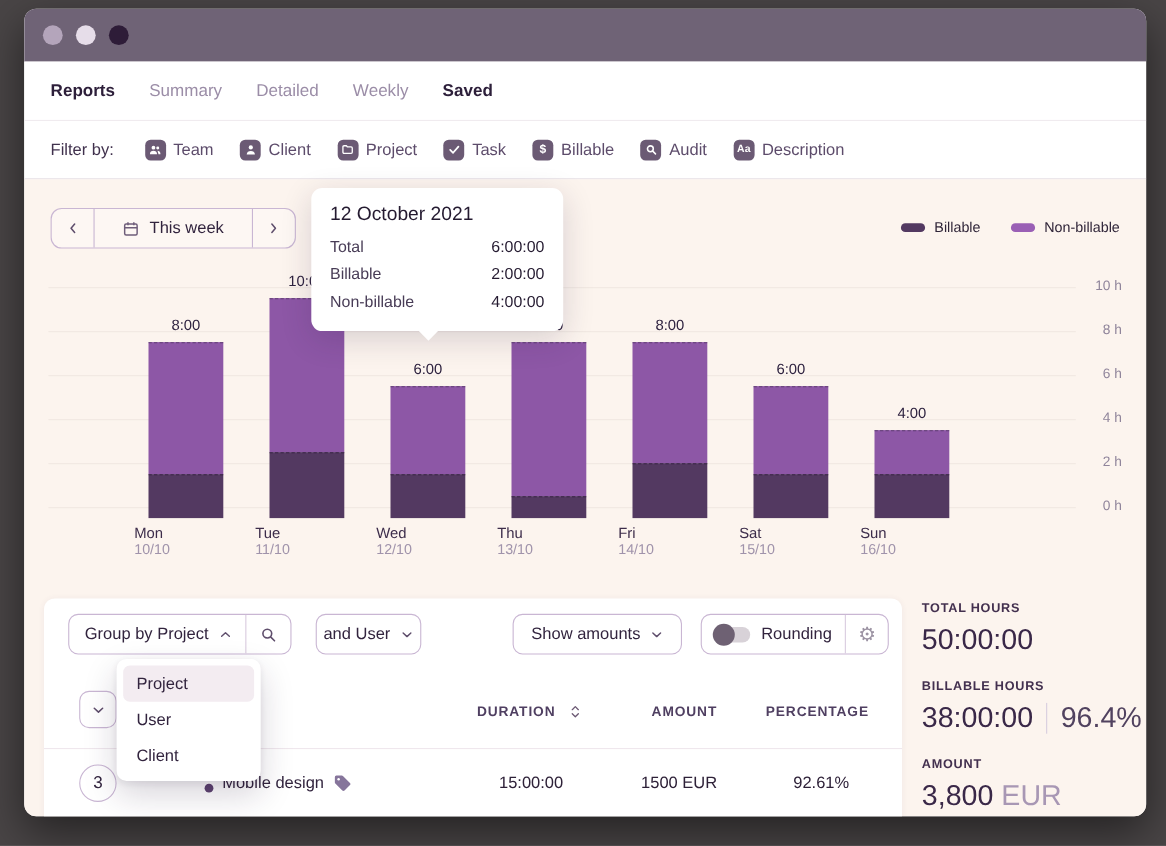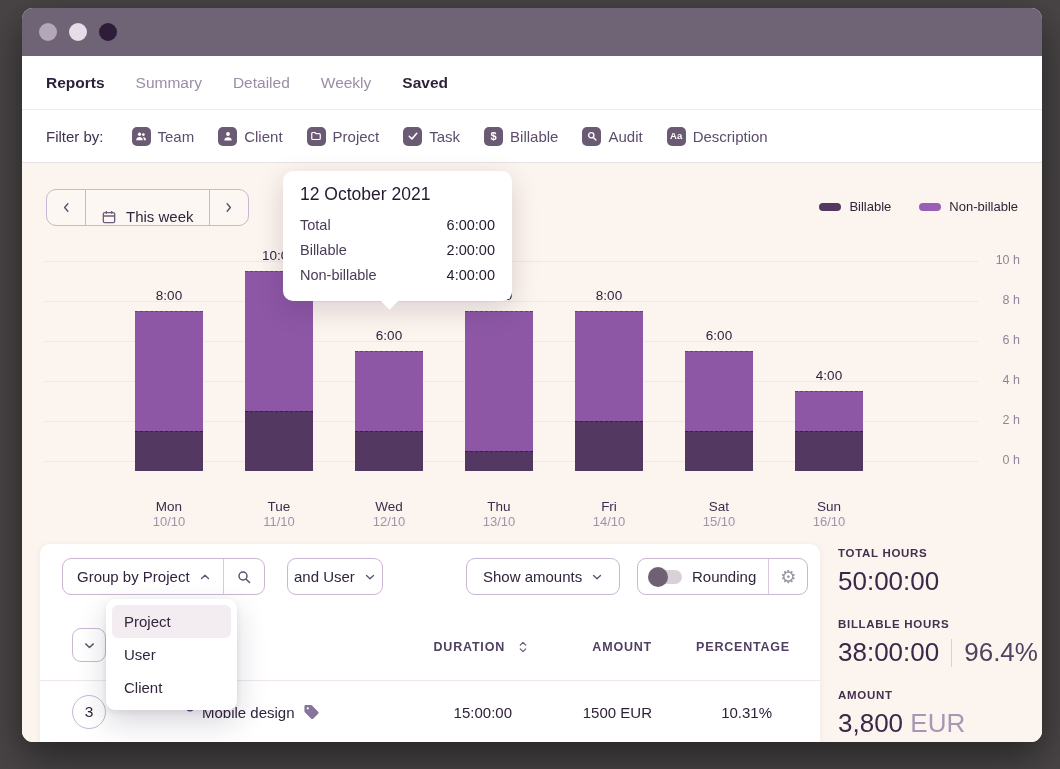--- a/index.html
+++ b/index.html
@@ -30,27 +30,27 @@
   .ficon svg{display:block}
   .ficon .tglyph{font-size:11px;font-weight:700;line-height:1}
   
   .content{position:relative;height:580px;background:#fcf4ee}
   .gridline{position:absolute;left:22px;right:64px;height:1px;background:#f1e8e2}
   .ytick{position:absolute;right:22px;width:56px;text-align:right;font-size:12.5px;color:#90859b}
   .seg{position:absolute;width:68px;box-sizing:border-box}
   .seg-light{background:#8d57a6;border-top:1px dashed rgba(40,20,55,.38)}
   .seg-dark{background:#533961;border-top:1px dashed rgba(25,10,35,.5)}
   .bar-value{position:absolute;text-align:center;font-size:13.5px;color:#2f2340}
-  .day-label{position:absolute;top:336px;text-align:center}
+  .day-label{position:absolute;top:314px;}
   .day-name{font-size:13.5px;color:#3c2c4a}
   .day-date{font-size:13px;color:#a093ab;}
   
   .datenav{position:absolute;left:24px;top:26px;height:37px;display:flex;border:1px solid #c9b6d3;border-radius:10px;background:rgba(255,255,255,.3);box-sizing:border-box}
   .dn-btn{width:38px;display:flex;align-items:center;justify-content:center}
-  .dn-mid{display:flex;align-items:flex-end;gap:9px;padding:0 15px;border-left:1px solid #c9b6d3;border-right:1px solid #c9b6d3;font-size:15px;color:#32243e}
+  .dn-mid{display:flex;align-items:center;gap:9px;padding:0 25px;border-left:1px solid #c9b6d3;border-right:1px solid #c9b6d3;font-size:15px;color:#32243e}
   
   .legend{position:absolute;top:36px;right:24px;display:flex;gap:28px;align-items:center}
   .legend-item{display:flex;gap:8px;align-items:center;font-size:13px;color:#2f2438}
   .swatch{width:22px;height:8px;border-radius:4px}
   .swatch-billable{background:#533961}
   .swatch-nonbillable{background:#9a5fb5}
   
   .tooltip{position:absolute;left:261px;top:8px;width:229px;background:#fff;border-radius:10px;box-shadow:0 8px 28px rgba(40,25,60,.16);padding:13px 17px 13px;z-index:20;box-sizing:border-box}
   .tt-title{font-size:17.5px;color:#241a30;margin-bottom:8px}
   .tt-row{display:flex;justify-content:space-between;font-size:14.5px;line-height:25px}
@@ -68,21 +68,21 @@
   .knob{position:absolute;left:-2px;top:-3px;width:20px;height:20px;border-radius:50%;background:#6e6173}
   .gear{font-size:18px;color:#9c93a3;line-height:1}
   .expand-btn{position:absolute;left:32px;top:84px;width:34px;height:34px;border:1px solid #c9b6d3;border-radius:9px;background:#fff;display:flex;align-items:center;justify-content:center;box-sizing:border-box}
   .th{position:absolute;top:96px;font-size:12.5px;font-weight:700;letter-spacing:.8px;color:#4f3f61}
   #th-duration{right:292px;display:flex;gap:13px;align-items:center}
   #th-amount{right:168px}
   #th-percentage{right:30px}
   .tdivider{position:absolute;top:136px;left:0;right:0;border-top:1px solid #efe7ed}
   .trow{position:absolute;top:137px;left:0;right:0;height:62px}
   .count-badge{position:absolute;left:32px;top:14px;width:34px;height:34px;border:1px solid #c9b6d3;border-radius:50%;display:flex;align-items:center;justify-content:center;font-size:15.5px;color:#32243e;background:#fff;box-sizing:border-box}
-  .proj-cell{position:absolute;left:146px;top:50%;transform:translateY(-50%);display:flex;align-items:flex-start;gap:8px}
+  .proj-cell{position:absolute;left:146px;top:50%;transform:translateY(-50%);display:flex;align-items:flex-end;gap:8px}
   .proj-dot{width:8px;height:8px;border-radius:50%;background:#5d4370;flex:none}
   .proj-name{font-size:15px;color:#32243e}
   .td{position:absolute;top:50%;transform:translateY(-50%);font-size:15px;color:#2e2138}
   #td-duration{right:308px}
   #td-amount{right:168px}
   #td-percentage{right:48px}
   
   .menu{position:absolute;left:66px;top:55px;width:131px;background:#fff;border-radius:9px;box-shadow:0 12px 30px rgba(40,20,55,.18),0 2px 6px rgba(40,20,55,.08);padding:6px;z-index:30;box-sizing:border-box}
   .menu-item{height:33px;display:flex;align-items:center;padding-left:12px;font-size:15px;color:#32243e;border-radius:6px}
   .menu-item.selected{background:#f3ecf1}
@@ -370,21 +370,21 @@
         <span class="proj-cell">
           <span class="proj-dot"></span>
           <span class="proj-name">Mobile design</span>
           <svg width="17" height="17" viewBox="0 0 24 24" fill="#86759b">
               <path d="M21.4 11.6l-9-9A2 2 0 0 0 11 2H4a2 2 0 0 0-2 2v7c0 .5.2 1 .6 1.4l9 9c.8.8 2 .8 2.8 0l7-7c.8-.8.8-2 0-2.8z"></path>
               <circle cx="6.8" cy="6.8" r="1.6" fill="#fff"></circle>
             </svg>
         </span>
         <span class="td" id="td-duration">15:00:00</span>
         <span class="td" id="td-amount">1500 EUR</span>
-        <span class="td" id="td-percentage">10.31%</span>
+        <span class="td" id="td-percentage">92.61%</span>
       </div>
 
       <div class="menu">
         <div class="menu-item selected">Project</div>
         <div class="menu-item">User</div>
         <div class="menu-item">Client</div>
       </div>
     </div>
 
     <div class="summary">

